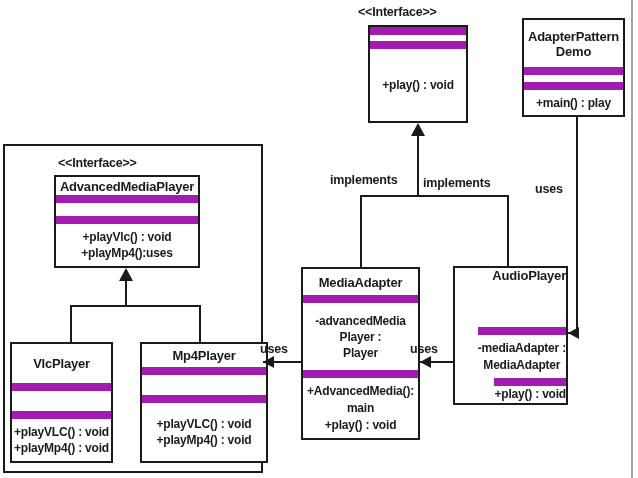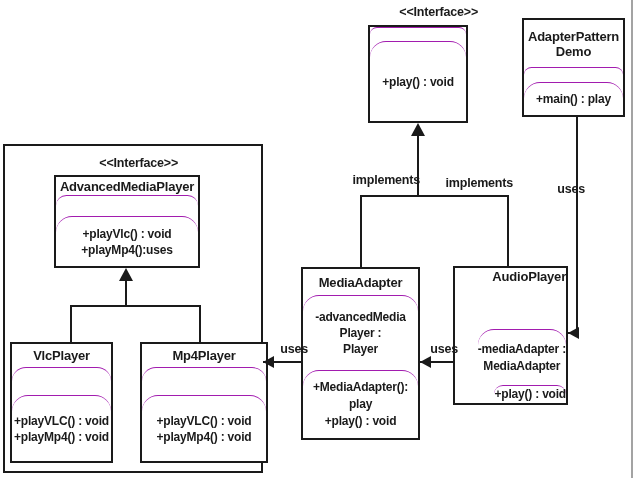--- a/index.html
+++ b/index.html
@@ -6,54 +6,54 @@
   .canvas{
     position:relative;width:638px;height:478px;background:#ffffff;overflow:hidden;
     font-family:"Liberation Sans",sans-serif;color:#1a1a1a;font-weight:700;
     letter-spacing:-0.2px;
   }
   
   .uml-box{position:absolute;background:#fff;border:2px solid #1a1a1a;
     display:flex;flex-direction:column;box-sizing:border-box;}
   .sec{box-sizing:border-box;display:flex;flex-direction:column;
     align-items:center;justify-content:center;text-align:center;}
-  .sec.mid,.sec.bot{border-top:1px solid #a21caf;border-radius:16px;}
+  .sec.mid,.sec.bot{border-top:8px solid #a21caf;}
   .title{font-size:13px;line-height:15px;}
   .body-txt{font-size:12px;line-height:16px;}
   .methods{flex:1;}
   
   #box-mediaplayer{left:368px;top:25px;width:100px;height:98px;}
   #box-mediaplayer .title{height:37px;}
   #box-mediaplayer .mid{height:14px;}
   #box-demo{left:522px;top:18px;width:103px;height:99px;}
   #box-demo .title{height:47px;}
   #box-demo .mid{height:15px;}
   #box-amp{left:54px;top:175px;width:146px;height:93px;}
   #box-amp .title{height:18px;}
   #box-amp .mid{height:21px;}
   #box-vlc{left:10px;top:342px;width:103px;height:121px;}
-  #box-vlc .title{height:23px;}
+  #box-vlc .title{height:39px;}
   #box-vlc .mid{height:28px;}
   #box-mp4{left:140px;top:342px;width:128px;height:121px;}
   #box-mp4 .title{height:23px;}
   #box-mp4 .mid{height:28px;}
   #box-adapter{left:301px;top:267px;width:119px;height:173px;}
   #box-adapter .title{height:26px;}
   #box-adapter .mid{height:75px;}
   #box-adapter .body-txt{line-height:16px;}
   #box-adapter .methods .body-txt{line-height:17px;}
   #box-audio{left:453px;top:266px;width:115px;height:139px;align-items:flex-end;}
   #box-audio .title{height:24px;}
   #box-audio .mid{height:76px;margin-top:44px;}
   #box-audio .body-txt{line-height:17px;}
   
   .frame{position:absolute;left:3px;top:144px;width:260px;height:329px;
     border:2px solid #1a1a1a;box-sizing:border-box;background:transparent;}
   
-  .lbl{position:absolute;font-size:12.5px;text-align:right;white-space:nowrap;}
+  .lbl{position:absolute;font-size:12.5px;text-align:left;white-space:nowrap;}
   #lbl-iface-top{left:358px;top:5px;width:120px;}
   #lbl-iface-inner{left:58px;top:156px;width:120px;}
   #lbl-impl-left{left:330px;top:173px;width:90px;}
   #lbl-impl-right{left:423px;top:176px;width:90px;}
   #lbl-uses-demo{left:535px;top:182px;width:50px;}
   #lbl-uses-audio{left:410px;top:342px;width:48px;}
   #lbl-uses-adapter{left:260px;top:342px;width:48px;}
   
   .h-line,.v-line{position:absolute;background:#1a1a1a;}
   .h-line{height:2px;}
@@ -146,22 +146,22 @@
   </div>
 
   <div class="uml-box" id="box-adapter">
     <div class="sec title">MediaAdapter</div>
     <div class="sec mid">
       <div class="body-txt">-advancedMedia</div>
       <div class="body-txt">Player :</div>
       <div class="body-txt">Player</div>
     </div>
     <div class="sec bot methods">
-      <div class="body-txt">+MediaAdapter():</div>
-      <div class="body-txt">play</div>
+      <div class="body-txt">+AdvancedMedia():</div>
+      <div class="body-txt">main</div>
       <div class="body-txt">+play() : void</div>
     </div>
   </div>
 
   <div class="uml-box" id="box-audio">
     <div class="sec title">AudioPlayer</div>
     <div class="sec mid">
       <div class="body-txt">-mediaAdapter :</div>
       <div class="body-txt">MediaAdapter</div>
     </div>

